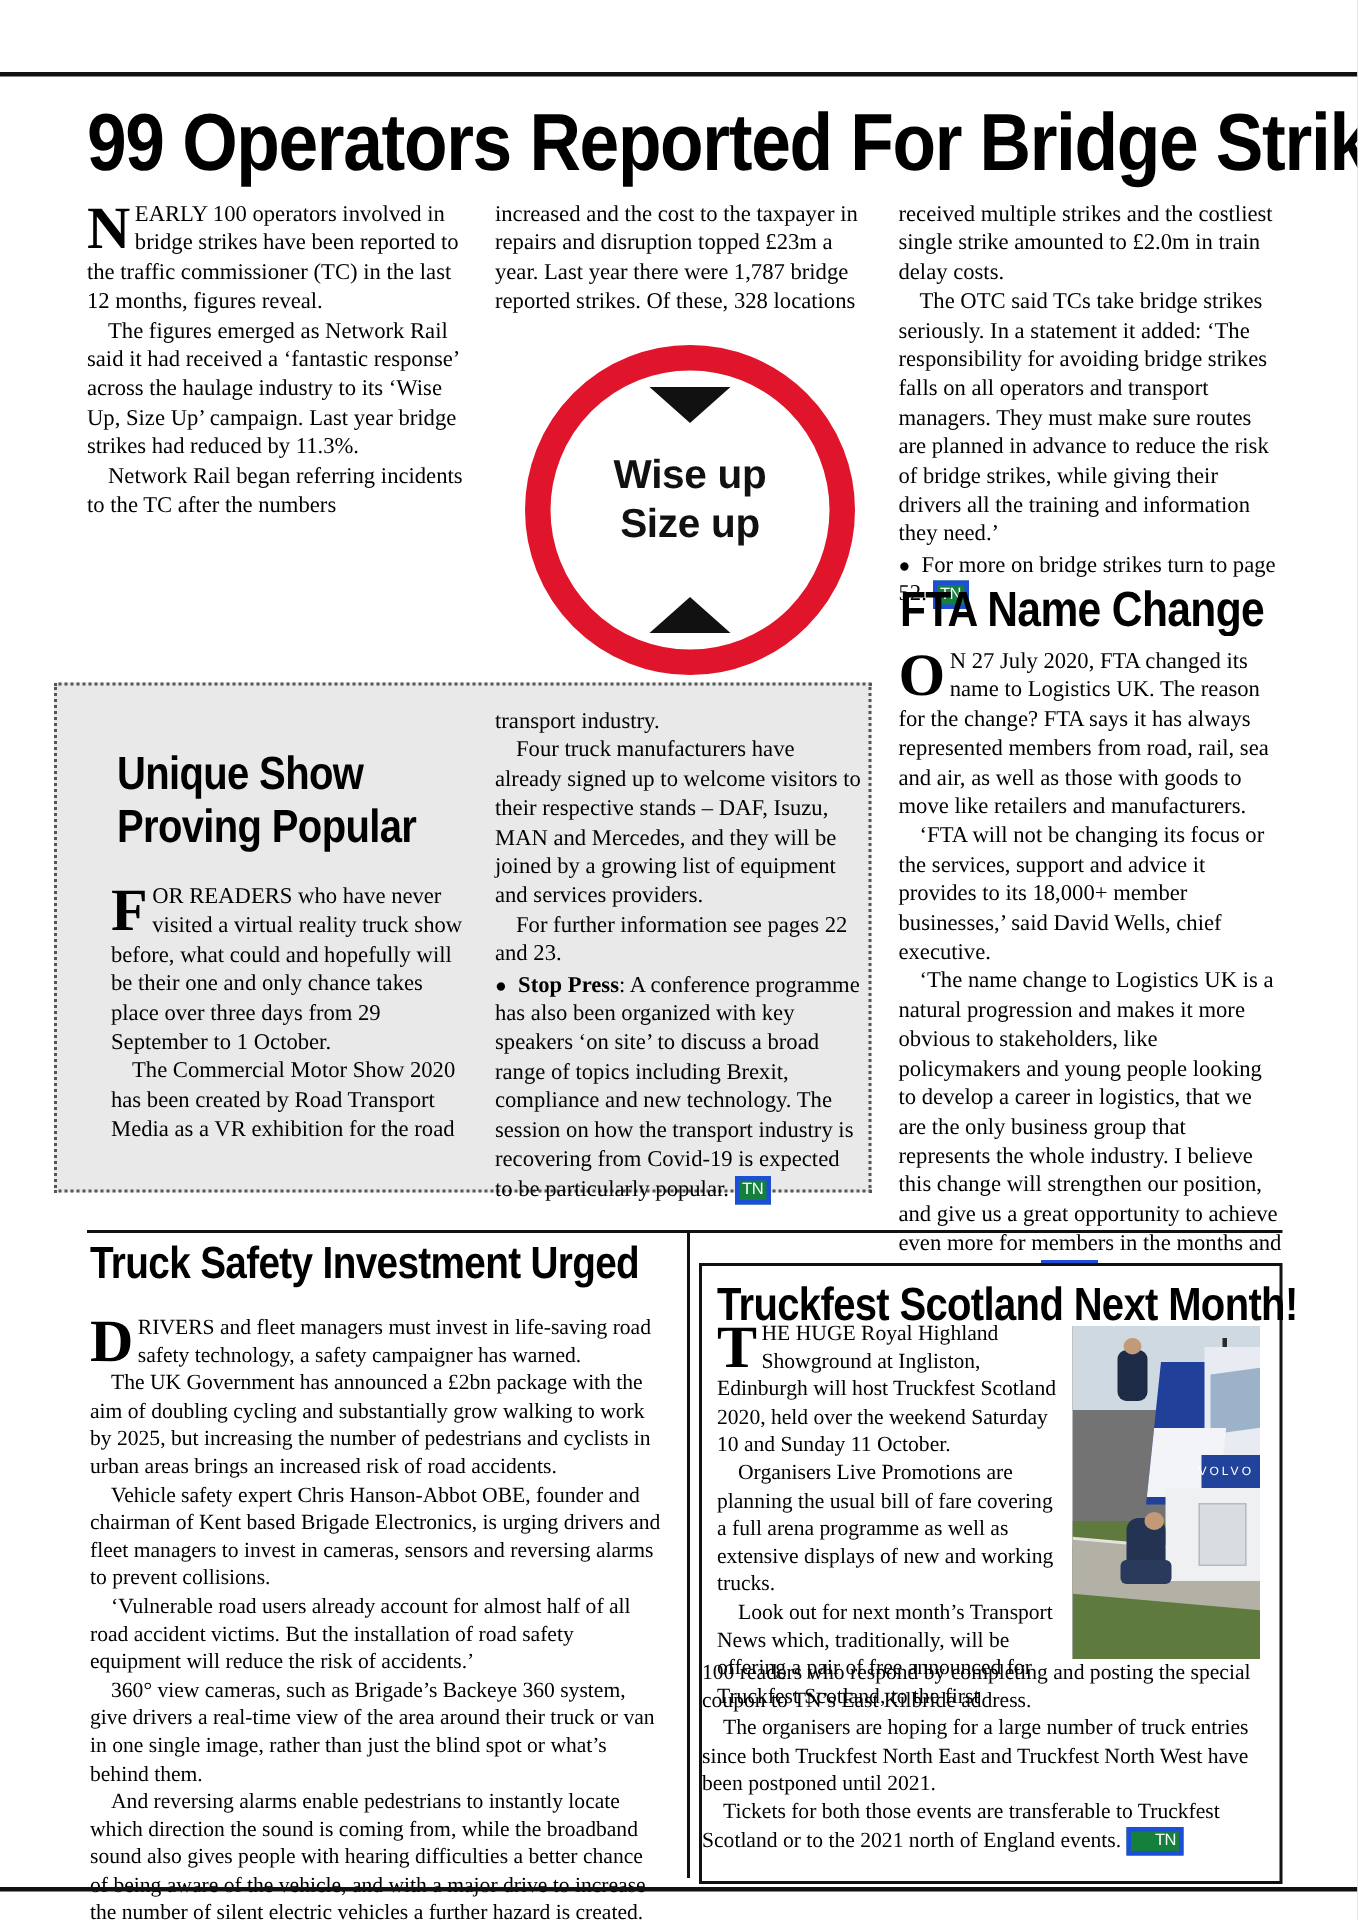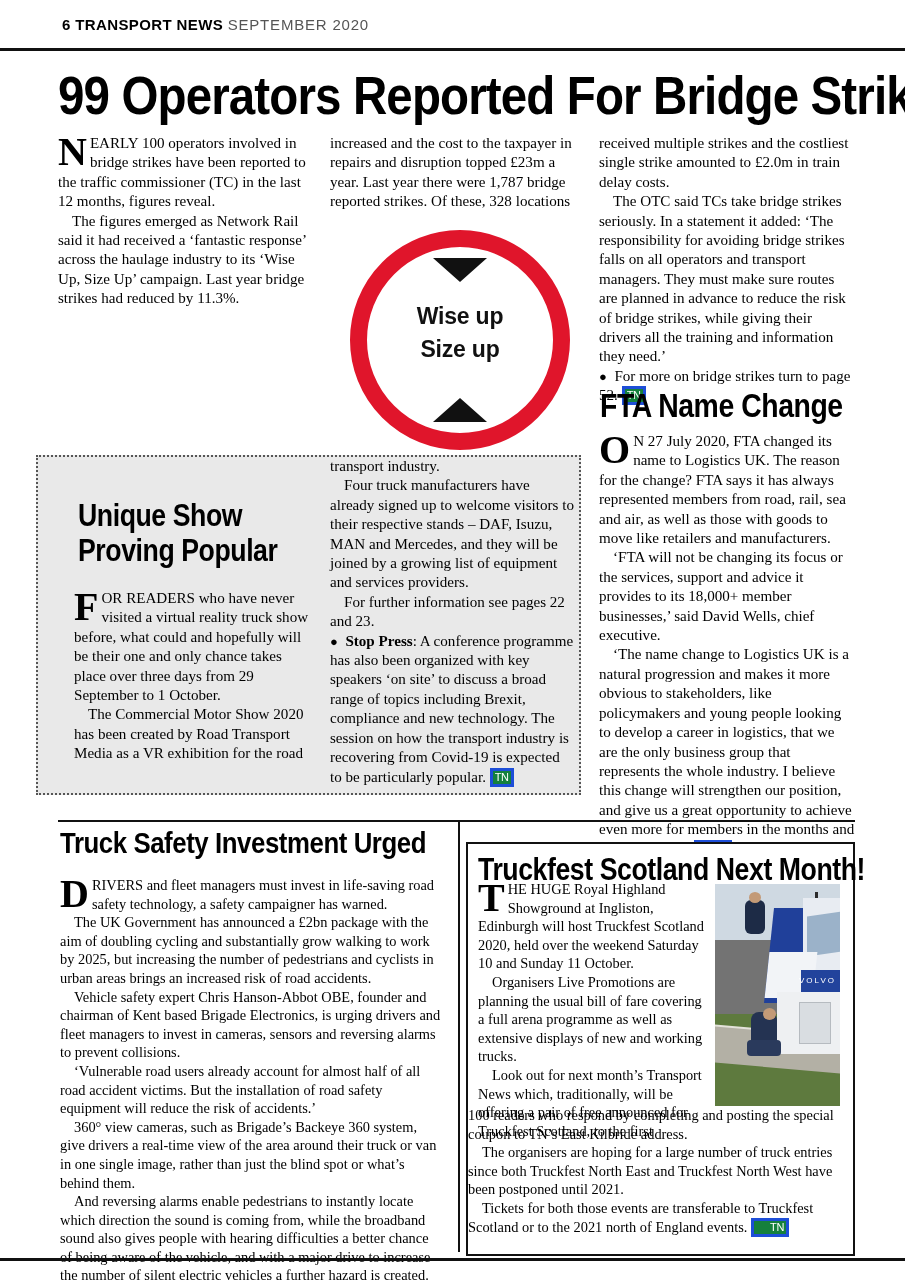--- a/index.html
+++ b/index.html
@@ -81,21 +81,21 @@
   .wiseup .tri-up,.wiseup .tri-dn{
     position:absolute;left:50%;width:0;height:0;
     border-left:27px solid transparent;border-right:27px solid transparent;
     margin-left:-27px;
   }
   .wiseup .tri-dn{top:28px;border-top:24px solid #111;}
   .wiseup .tri-up{bottom:28px;border-bottom:24px solid #111;}
   .wiseup .txt{
     position:absolute;left:0;top:70px;width:220px;text-align:center;
     font-family:"Liberation Sans",sans-serif;
-    font-weight:bold;font-size:23px;line-height:33px;color:#111;
+    font-weight:bold;font-size:27px;line-height:33px;color:#111;
     letter-spacing:-.2px;
   }
   
   .subhead{
     position:absolute;
     font-family:"Liberation Sans Narrow","Liberation Sans",sans-serif;
     font-weight:bold;
     color:#000;
     letter-spacing:-.5px;
     transform:scaleX(.86);
@@ -148,32 +148,28 @@
   .ph-vand{position:absolute;left:84px;top:118px;width:30px;height:40px;background:#d9dde1;border:1px solid #b6bbc0;}
   .ph-man-top{position:absolute;left:30px;top:16px;width:20px;height:34px;background:#1d2b46;border-radius:6px;}
   .ph-man-top-h{position:absolute;left:34px;top:8px;width:12px;height:11px;background:#c39a77;border-radius:50%;}
   .ph-pole{position:absolute;left:100px;top:8px;width:3px;height:40px;background:#2b2b2b;}
 </style>
 </head>
 <body>
 
 <div class="page">
 
-  <div class="masthead">
-    <span class="pg">6</span>
-    <span class="title">TRANSPORT NEWS</span>
-    <span class="date">SEPTEMBER 2020</span>
-  </div>
   <div class="rule-top"></div>
 
   <div class="headline">99 Operators Reported For Bridge Strikes</div>
 
   <div class="col" style="left:58px;top:134px;width:261px;">
     <p class="noind"><span class="dropcap">N</span><span>EARLY 100 operators involved in bridge strikes have been reported to the traffic commissioner (TC) in the last 12 months, figures reveal.</span></p>
     <p>The figures emerged as Network Rail said it had received a ‘fantastic response’ across the haulage industry to its ‘Wise Up, Size Up’ campaign. Last year bridge strikes had reduced by 11.3%.</p>
+    <p>Network Rail began referring incidents to the TC after the numbers</p>
   </div>
 
   <div class="col" style="left:330px;top:134px;width:255px;">
     <p class="noind">increased and the cost to the taxpayer in repairs and disruption topped £23m a year. Last year there were 1,787 bridge reported strikes. Of these, 328 locations</p>
   </div>
 
   <div class="wiseup">
     <div class="ring"></div>
     <div class="tri-dn"></div>
     <div class="txt">
@@ -198,21 +194,21 @@
 
   <div class="box-unique"></div>
   <div class="subhead" style="left:78px;top:498px;font-size:31px;line-height:35px;">Unique Show</div>
   <div class="subhead" style="left:78px;top:533px;font-size:31px;line-height:35px;">Proving Popular</div>
 
   <div class="col" style="left:74px;top:589px;width:242px;">
     <p class="noind"><span class="dropcap">F</span><span>OR READERS who have never visited a virtual reality truck show before, what could and hopefully will be their one and only chance takes place over three days from 29 September to 1 October.</span></p>
     <p>The Commercial Motor Show 2020 has been created by Road Transport Media as a VR exhibition for the road</p>
   </div>
 
-  <div class="col" style="left:330px;top:457px;width:245px;">
+  <div class="col" style="left:330px;top:472px;width:245px;">
     <p class="noind">transport industry.</p>
     <p>Four truck manufacturers have already signed up to welcome visitors to their respective stands – DAF, Isuzu, MAN and Mercedes, and they will be joined by a growing list of equipment and services providers.</p>
     <p>For further information see pages 22 and 23.</p>
     <p class="noind"><span class="bullet">●</span>&nbsp; <b>Stop Press</b><span>: A conference programme has also been organized with key speakers ‘on site’ to discuss a broad range of topics including Brexit, compliance and new technology. The session on how the transport industry is recovering from Covid-19 is expected to be particularly popular.</span> <span class="tn">TN</span></p>
   </div>
 
   <div class="rule-mid"></div>
   <div class="vrule"></div>
 
   <div class="subhead" style="left:60px;top:826px;font-size:30px;line-height:34px;">Truck Safety Investment Urged</div>

